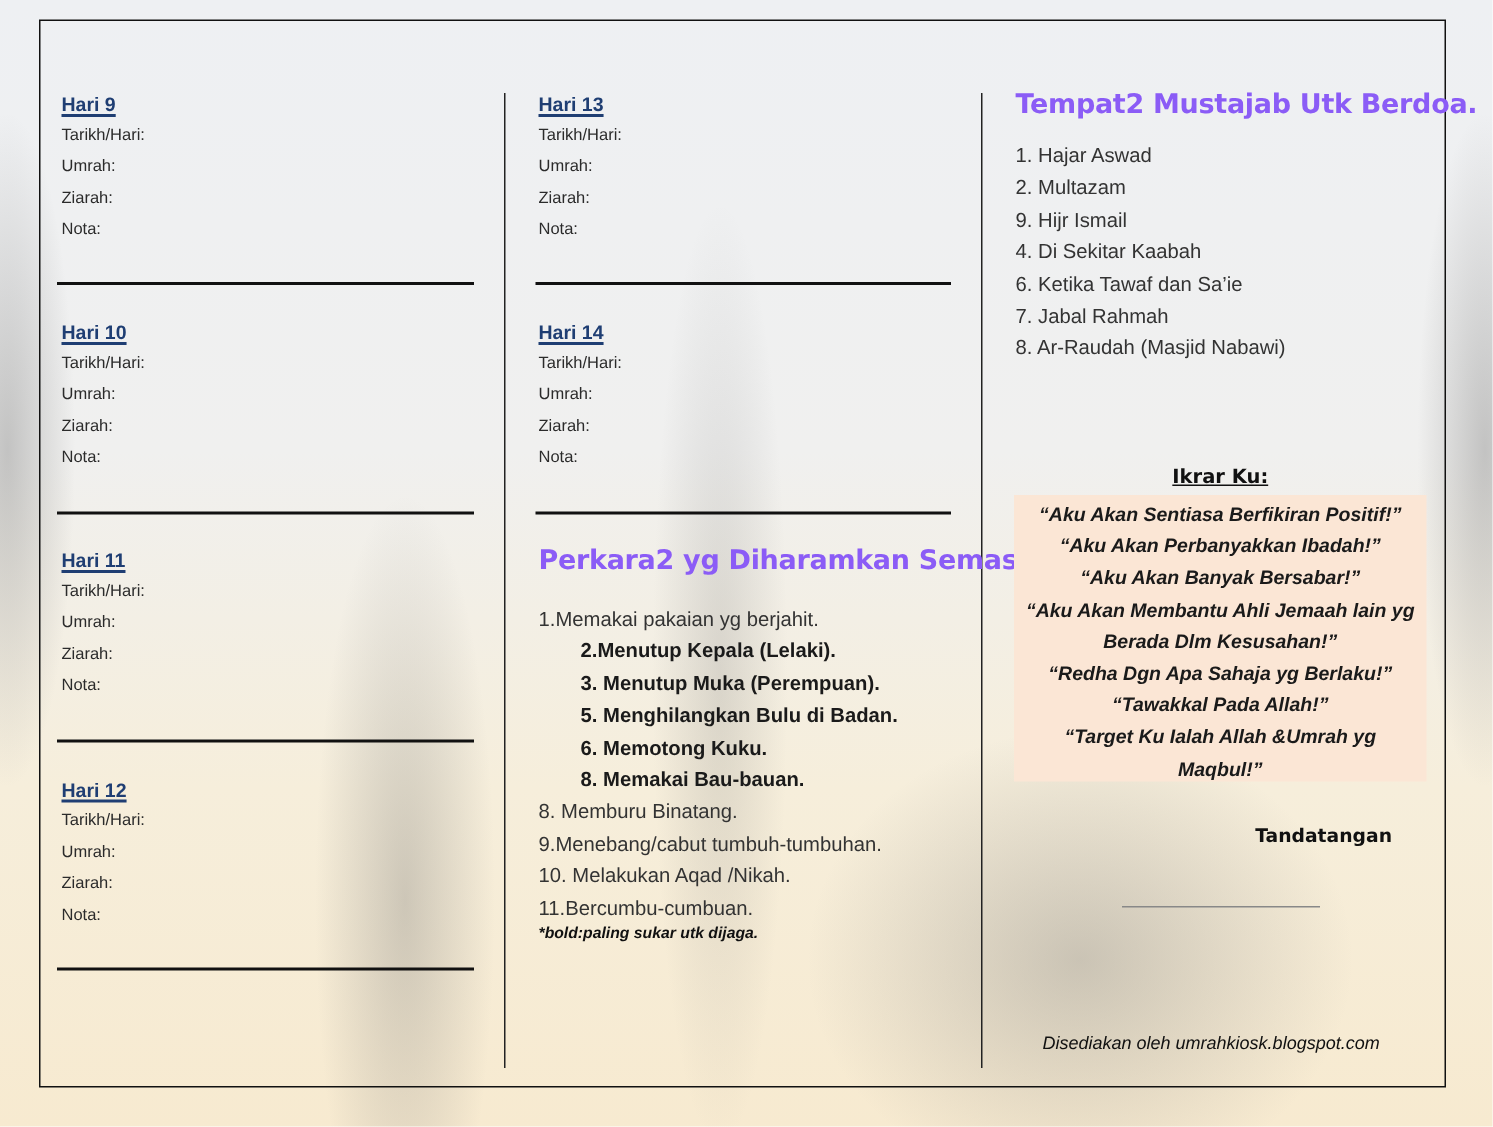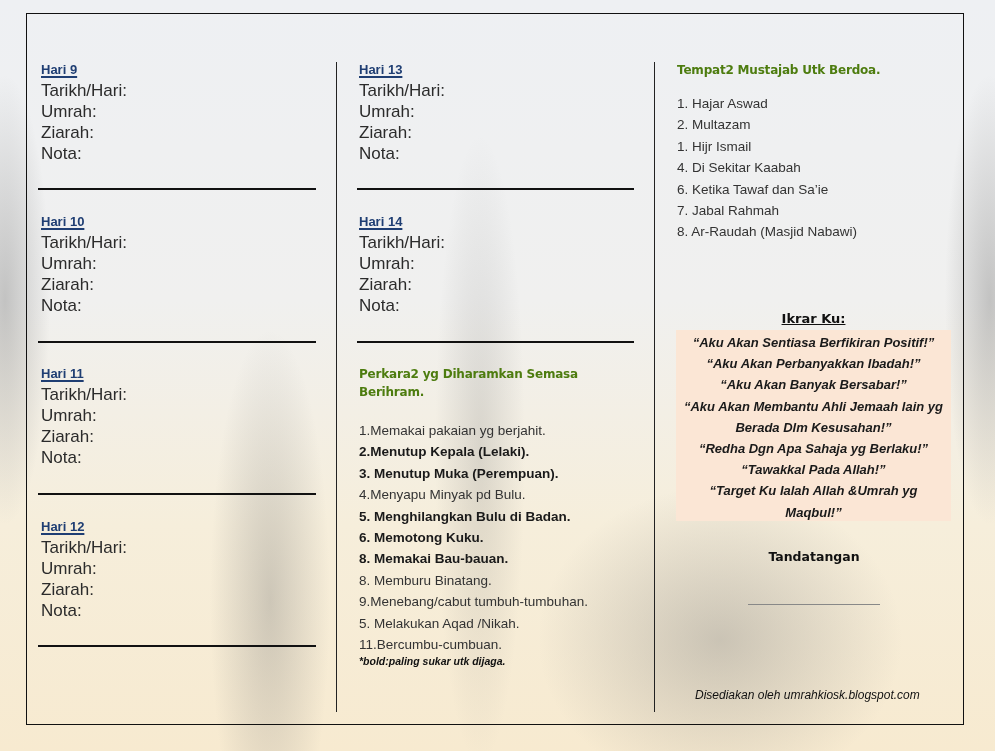--- a/index.html
+++ b/index.html
@@ -17,37 +17,37 @@
   .frame {
     position:absolute; left:26px; top:13px; width:938px; height:712px;
     border:1px solid #111; box-sizing:border-box;
   }
   .vline { position:absolute; width:1px; background:#222; }
   .col { position:absolute; }
   .day-title {
     font-weight:bold; color:#1f3e73; text-decoration:underline; font-size:13px;
     text-decoration-thickness:2px; text-underline-offset:2px;
   }
-  .field { font-size:17px; color:#2b2b2b; margin-top:6px; line-height:15px; }
+  .field { font-size:11px; color:#2b2b2b; margin-top:6px; line-height:15px; }
   .sep { position:absolute; height:2px; background:#111; }
   .green-head {
-    font-weight:bold; color:#4d7c0f; font-size:12px; line-height:18px;
+    font-weight:bold; color:#8b5cf6; font-size:18px; line-height:18px;
     font-family:"DejaVu Sans", sans-serif; letter-spacing:-0.2px;
   }
   .green-head.u { text-decoration-thickness:2px; }
   .list-item { font-size:13.5px; color:#333; height:21.4px; line-height:21.4px; white-space:nowrap; }
-  .list-item.b { font-weight:bold; color:#1a1a1a; }
+  .list-item.b { font-weight:bold; color:#1a1a1a;margin-left:28px; }
   .note { font-size:10.5px; font-style:italic; font-weight:bold; color:#111; }
   .ikrar-title { font-weight:bold; text-decoration:underline; font-size:13px; color:#111; text-align:center; font-family:"DejaVu Sans", sans-serif; }
   .ikrar-box {
     position:absolute; left:676px; top:330px; width:275px; height:191px;
     background:#fbe6d5; box-sizing:border-box; padding-top:2px;
   }
   .ikrar-line { font-size:13px; font-style:italic; font-weight:bold; color:#1a1a1a; text-align:center; height:21.2px; line-height:21.2px; white-space:nowrap; }
-  .sig { font-weight:bold; font-size:12.5px; text-align:center; color:#111; font-family:"DejaVu Sans", sans-serif; }
+  .sig { font-weight:bold; font-size:12.5px; text-align:right; color:#111; font-family:"DejaVu Sans", sans-serif; }
   .sig-line { position:absolute; left:748px; top:604px; width:132px; height:1px; background:#888; }
   .credit { font-size:12px; font-style:italic; color:#111; }
 </style>
 </head>
 <body>
 
 <div class="frame"></div>
 <div class="vline" style="left:336px;top:62px;height:650px;"></div>
 <div class="vline" style="left:654px;top:62px;height:650px;"></div>
 
@@ -100,42 +100,40 @@
   <div class="day-title">Hari 14</div>
   <div class="field">Tarikh/Hari:</div>
   <div class="field">Umrah:</div>
   <div class="field">Ziarah:</div>
   <div class="field">Nota:</div>
 </div>
 <div class="sep" style="left:357px;top:341px;width:277px;"></div>
 
 <div class="col" style="left:359px;top:365px;">
   <div class="green-head u">Perkara2 yg Diharamkan Semasa </div>
-  <div class="green-head u">Berihram.</div>
   <div style="height:19px"></div>
   <div class="list-item">1.Memakai pakaian yg berjahit.</div>
   <div class="list-item b">2.Menutup Kepala (Lelaki).</div>
   <div class="list-item b">3. Menutup Muka (Perempuan).</div>
-  <div class="list-item">4.Menyapu Minyak pd Bulu.</div>
   <div class="list-item b">5. Menghilangkan Bulu di Badan.</div>
   <div class="list-item b">6. Memotong Kuku.</div>
   <div class="list-item b">8. Memakai Bau-bauan.</div>
   <div class="list-item">8. Memburu Binatang.</div>
   <div class="list-item">9.Menebang/cabut tumbuh-tumbuhan.</div>
-  <div class="list-item">5. Melakukan Aqad /Nikah.</div>
+  <div class="list-item">10. Melakukan Aqad /Nikah.</div>
   <div class="list-item">11.Bercumbu-cumbuan.</div>
   <div class="note">*bold:paling sukar utk dijaga.</div>
 </div>
 
 <div class="col" style="left:677px;top:61px;">
   <div class="green-head">Tempat2 Mustajab Utk Berdoa.</div>
   <div style="height:14px"></div>
   <div class="list-item">1.  Hajar Aswad</div>
   <div class="list-item">2.  Multazam</div>
-  <div class="list-item">1.  Hijr Ismail</div>
+  <div class="list-item">9.  Hijr Ismail</div>
   <div class="list-item">4.  Di Sekitar Kaabah</div>
   <div class="list-item">6.  Ketika Tawaf dan Sa’ie</div>
   <div class="list-item">7.  Jabal Rahmah</div>
   <div class="list-item">8.  Ar-Raudah (Masjid Nabawi)</div>
 </div>
 
 <div class="ikrar-title" style="position:absolute;left:676px;top:311px;width:275px;">Ikrar Ku:</div>
 <div class="ikrar-box">
   <div class="ikrar-line">“Aku Akan Sentiasa Berfikiran Positif!”</div>
   <div class="ikrar-line">“Aku Akan Perbanyakkan Ibadah!”</div>

